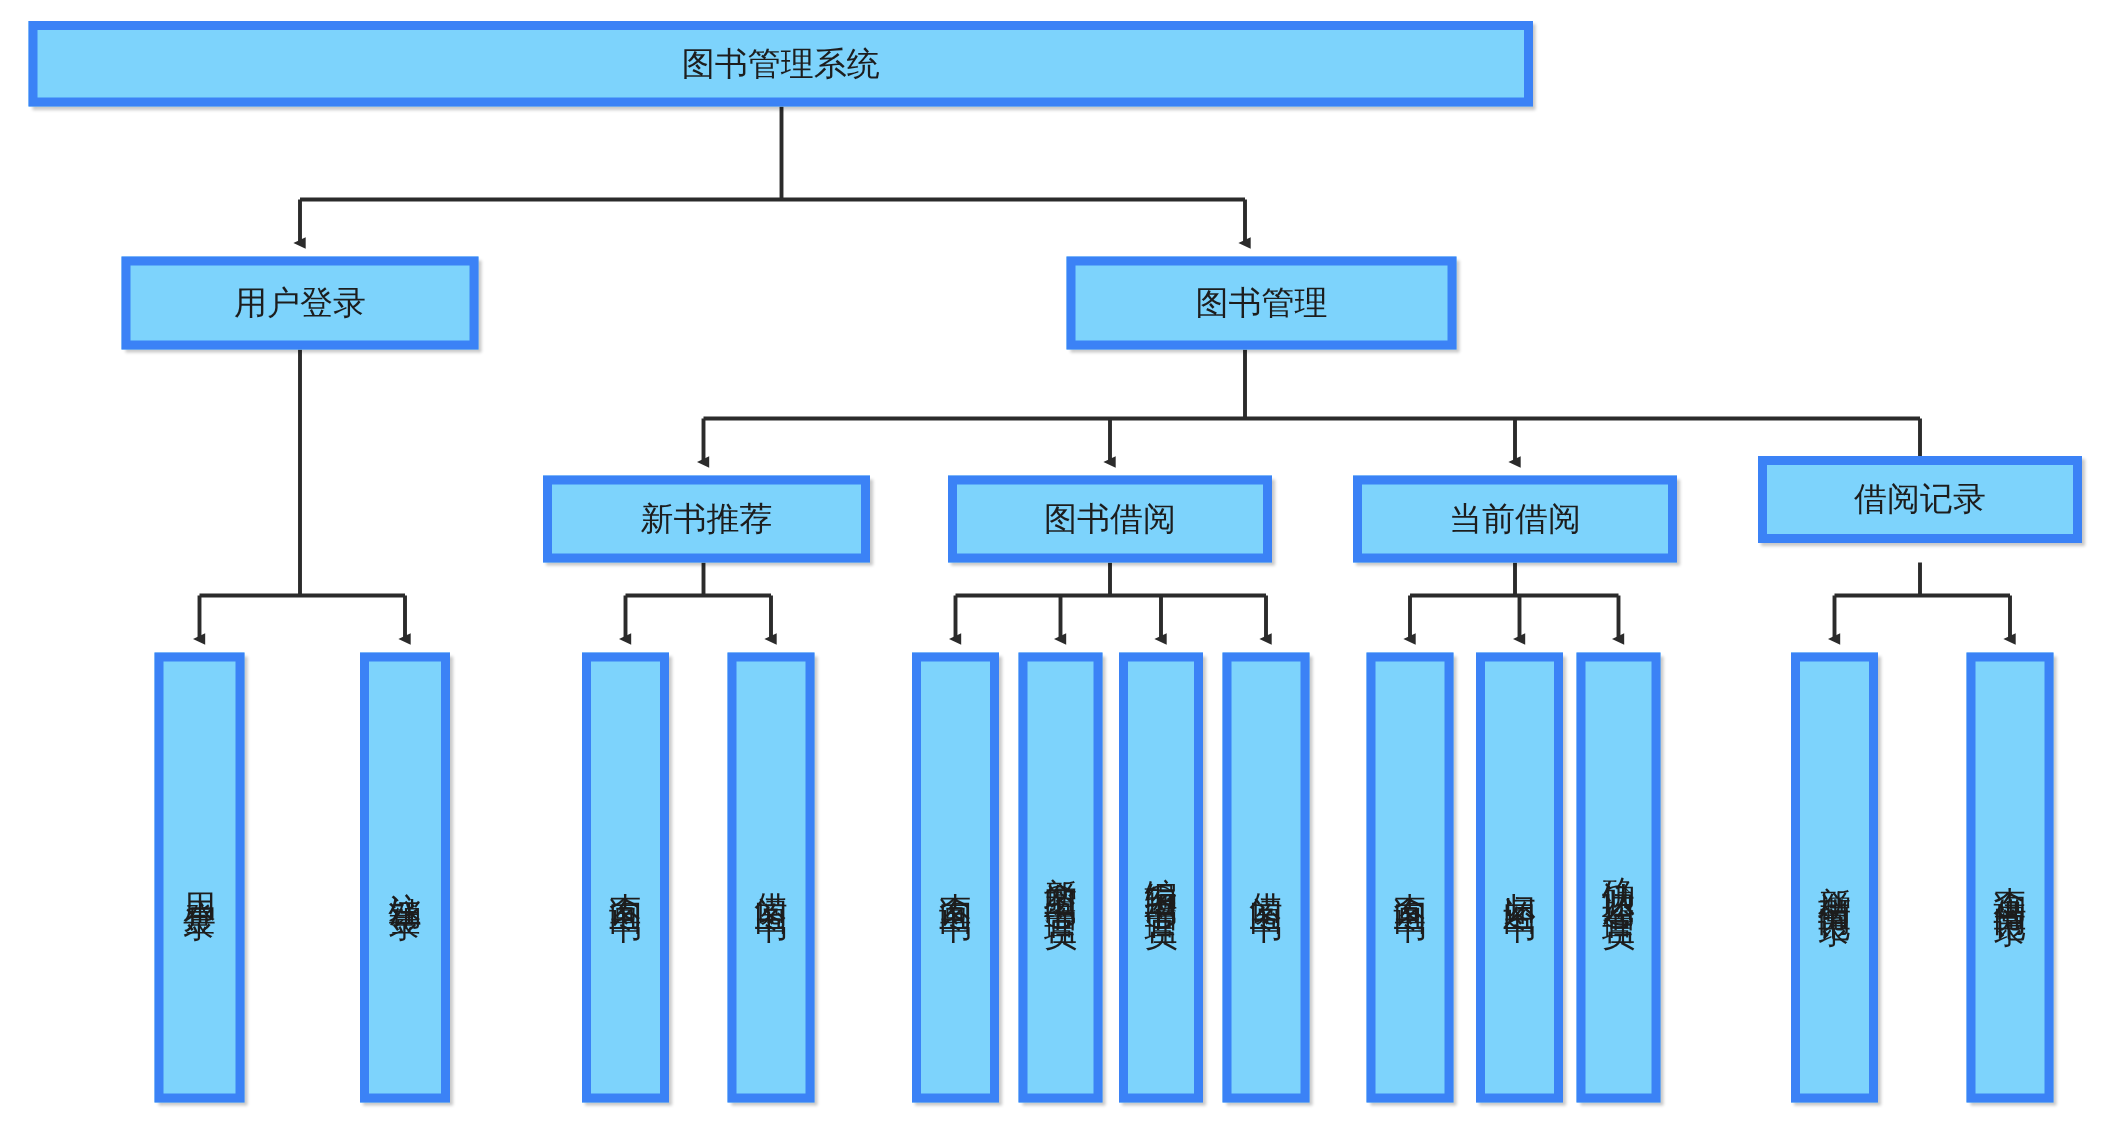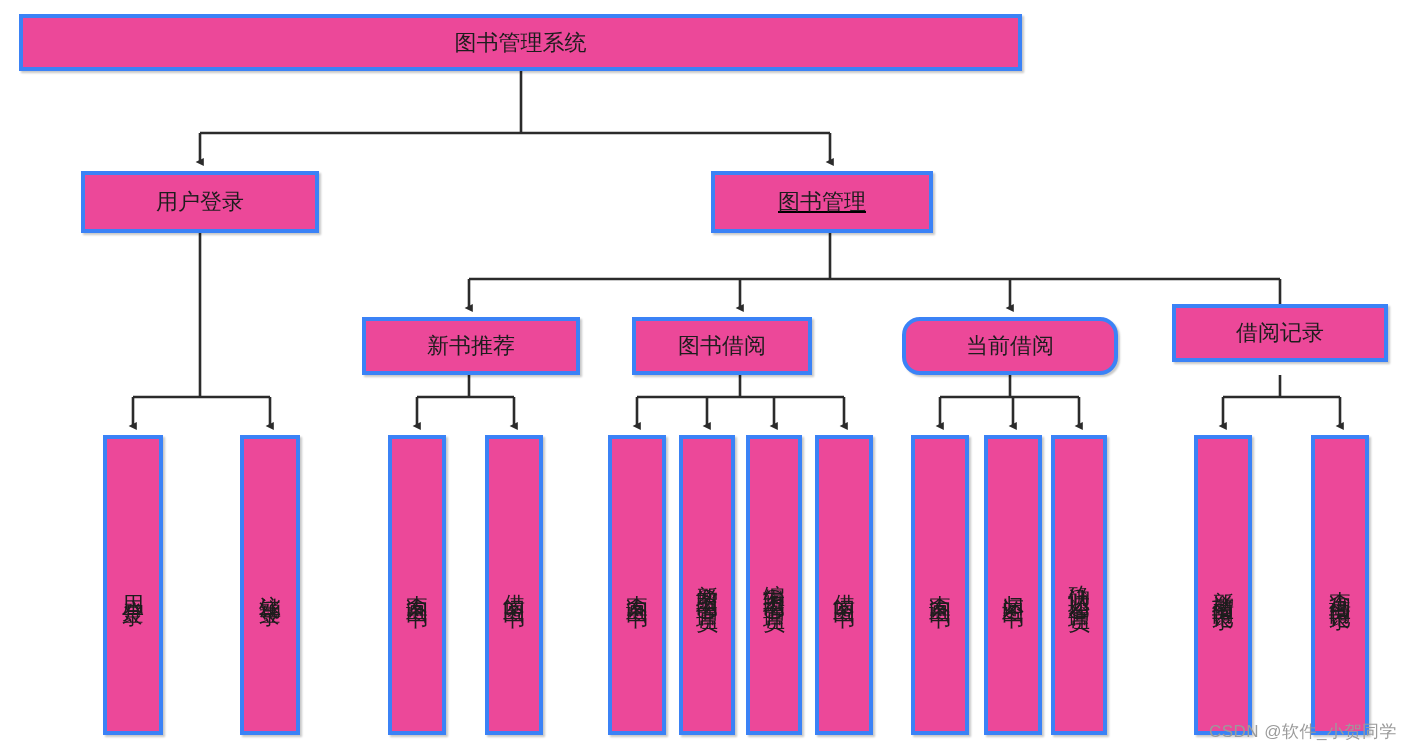--- a/index.html
+++ b/index.html
@@ -21,22 +21,22 @@
     position: absolute;
     left: 0;
     top: 0;
     width: 1405px;
     height: 747px;
     pointer-events: none;
   }
   .node {
     position: absolute;
     box-sizing: border-box;
-    background: #ec4899;
-    border: 4px solid #3b82f6;
+    background: #7dd3fc;
+    border: 6px solid #3b82f6;
     display: flex;
     align-items: center;
     justify-content: center;
     box-shadow: 2px 2px 2px rgba(0,0,0,0.22);
   }
   .node-label {
     color: #1d1d1d;
     text-align: center;
     line-height: 1.18;
     white-space: nowrap;
@@ -115,30 +115,30 @@
       </g>
   </svg>
 
   <div id="nodes-layer">
       <div class="node horizontal" style="left: 19px; top: 14px; width: 1003px; height: 57px;">
         <span class="node-label">图书管理系统</span>
       </div>
       <div class="node horizontal" style="left: 81px; top: 171px; width: 238px; height: 62px;">
         <span class="node-label">用户登录</span>
       </div>
-      <div class="node horizontal" style="left: 711px; top: 171px; width: 222px; height: 62px; text-decoration: underline;">
+      <div class="node horizontal" style="left: 711px; top: 171px; width: 260px; height: 62px;">
         <span class="node-label">图书管理</span>
       </div>
       <div class="node horizontal" style="left: 362px; top: 317px; width: 218px; height: 58px;">
         <span class="node-label">新书推荐</span>
       </div>
-      <div class="node horizontal" style="left: 632px; top: 317px; width: 180px; height: 58px;">
+      <div class="node horizontal" style="left: 632px; top: 317px; width: 216px; height: 58px;">
         <span class="node-label">图书借阅</span>
       </div>
-      <div class="node horizontal" style="left: 902px; top: 317px; width: 216px; height: 58px; border-radius: 18px;">
+      <div class="node horizontal" style="left: 902px; top: 317px; width: 216px; height: 58px;">
         <span class="node-label">当前借阅</span>
       </div>
       <div class="node horizontal" style="left: 1172px; top: 304px; width: 216px; height: 58px;">
         <span class="node-label">借阅记录</span>
       </div>
       <div class="node vertical" style="left: 103px; top: 435px; width: 60px; height: 300px;">
         <span class="node-label">用户登录</span>
       </div>
       <div class="node vertical" style="left: 240px; top: 435px; width: 60px; height: 300px;">
         <span class="node-label">注销登录</span>
@@ -171,15 +171,14 @@
         <span class="node-label">确认归还（管理员）</span>
       </div>
       <div class="node vertical" style="left: 1194px; top: 435px; width: 58px; height: 300px;">
         <span class="node-label">新增借阅记录</span>
       </div>
       <div class="node vertical" style="left: 1311px; top: 435px; width: 58px; height: 300px;">
         <span class="node-label">查询借阅记录</span>
       </div>
     </div>
 
-  <div id="watermark">CSDN @软件_小贺同学</div>
 
 </div>
 
 </body></html>

